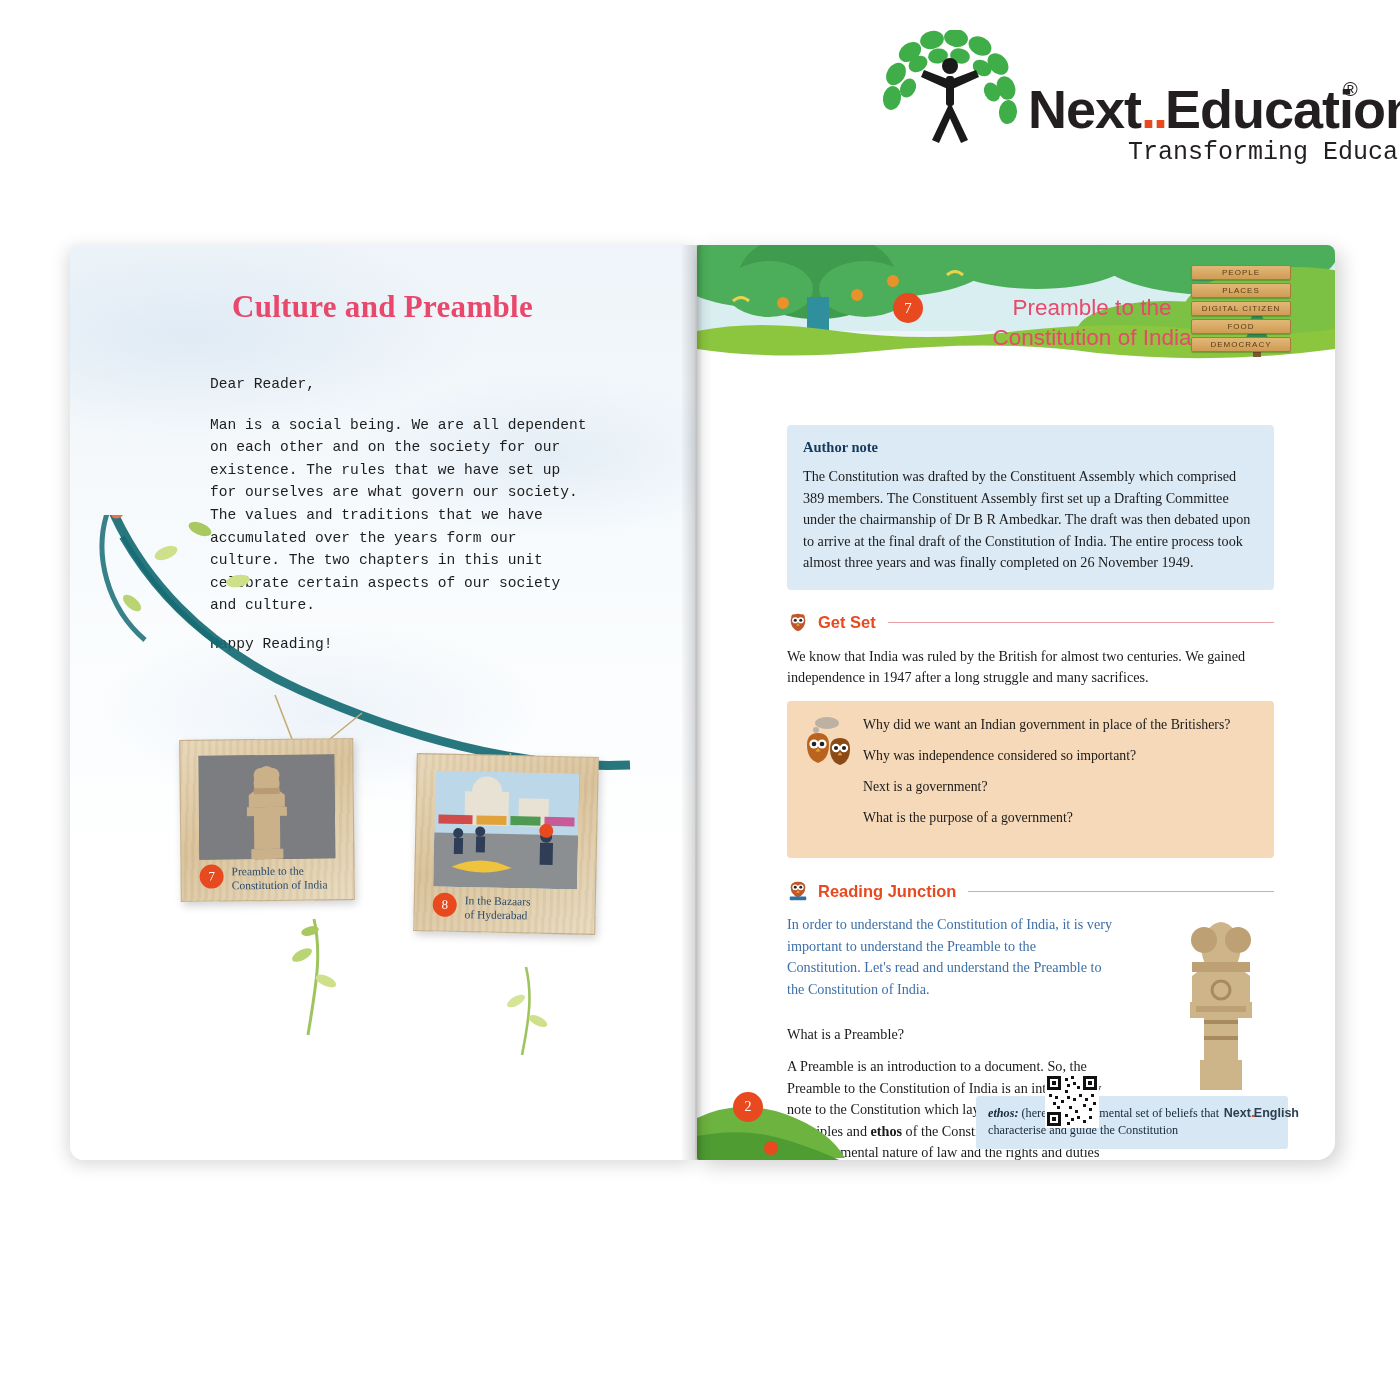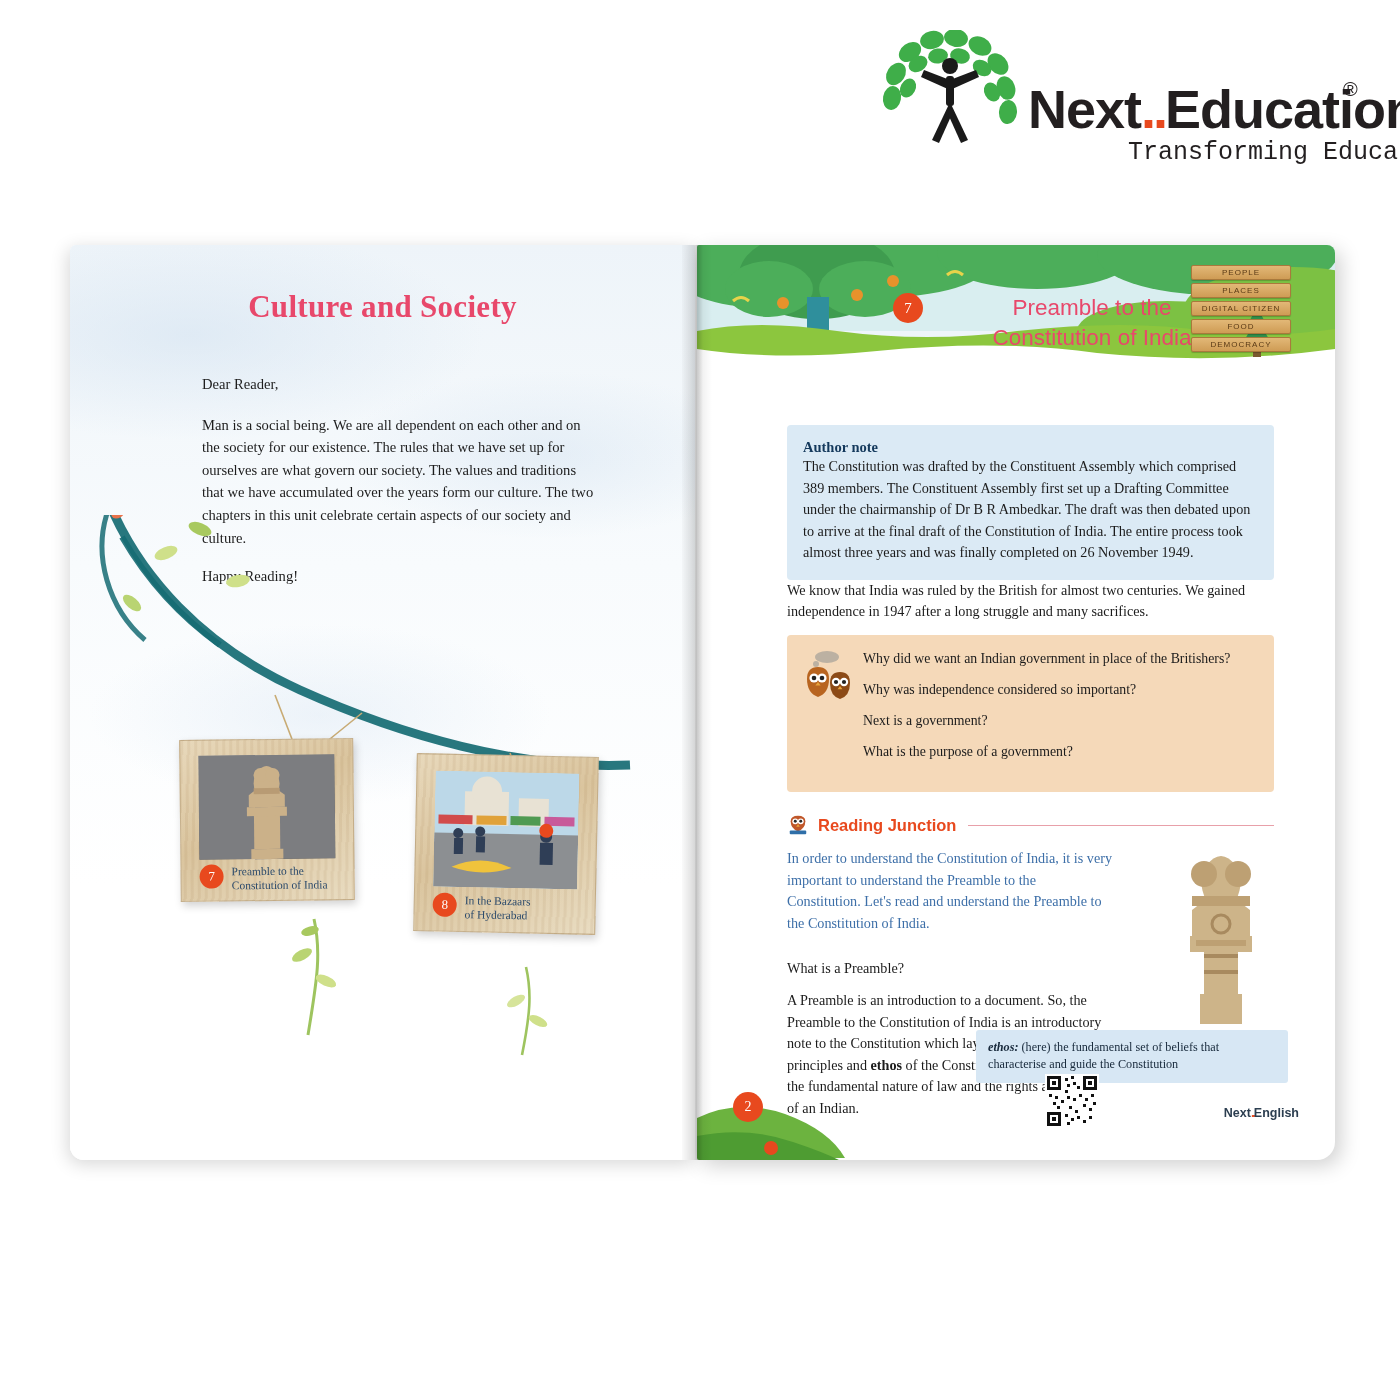--- a/index.html
+++ b/index.html
@@ -127,21 +127,21 @@
   }
   .lp-body {
     position: absolute;
     left: 132px;
     top: 128px;
     width: 392px;
     font-size: 14.6px;
     line-height: 1.55;
     color: #1d1d1d;
   }
-  .lp-body p { margin: 0 0 16px 0; }
+  .lp-body p { margin: 0 0 16px 8px; font-family: Liberation Mono, monospace; }
   .lp-salute { margin-bottom: 18px !important; }
 
   
   .branch {
     position: absolute;
     left: 0;
     top: 270px;
     width: 625px;
     height: 560px;
     pointer-events: none;
@@ -244,21 +244,21 @@
   .author-box {
     background: #dbeaf5;
     border-radius: 4px;
     padding: 14px 16px 16px 16px;
   }
   .author-title {
     font-family: "Liberation Serif", serif;
     font-weight: bold;
     font-size: 14.5px;
     color: #14395c;
-    margin-bottom: 0;
+    margin-bottom: 10px;
   }
   .author-text {
     font-size: 14.2px;
     line-height: 1.52;
     color: #1b1b1b;
   }
 
   .sec-head {
     display: flex;
     align-items: center;
@@ -410,21 +410,21 @@
   </div>
   <div class="logo-reg">®</div>
   <div class="logo-tag">Transforming Education</div>
 </div>
 
 <div class="book">
 
   <div class="page page-left">
     <div class="lp-sky"></div>
 
-    <div class="lp-title">Culture and Society</div>
+    <div class="lp-title">Culture and Preamble</div>
 
     <div class="lp-body">
       <p class="lp-salute">Dear Reader,</p>
       <p>Man is a social being. We are all dependent on each other and on the society for our existence. The rules that we have set up for ourselves are what govern our society. The values and traditions that we have accumulated over the years form our culture. The two chapters in this unit celebrate certain aspects of our society and culture.</p>
       <p>Happy Reading!</p>
     </div>
 
     <svg class="branch" viewBox="0 0 625 560">
       <path d="M40 -10 C70 60 130 130 230 175 C330 220 450 255 560 250" stroke="#166b73" stroke-width="9" fill="none" opacity="0.92"></path>
       <path d="M52 22 C80 70 115 105 150 130" stroke="#166b73" stroke-width="6" fill="none" opacity="0.9"></path>
@@ -579,20 +579,34 @@
       </div>
     </div>
 
     <div class="rp-content">
 
       <div class="author-box">
         <div class="author-title">Author note</div>
         <div class="author-text">The Constitution was drafted by the Constituent Assembly which comprised 389 members. The Constituent Assembly first set up a Drafting Committee under the chairmanship of Dr B R Ambedkar. The draft was then debated upon to arrive at the final draft of the Constitution of India. The entire process took almost three years and was finally completed on 26 November 1949.</div>
       </div>
 
+      <div class="sec-head">
+        <svg class="sec-icon" viewBox="0 0 24 24">
+          <path d="M4 9 q0 -7 8 -7 q8 0 8 7 q0 9 -8 12 q-8 -3 -8 -12 z" fill="#c0572a"></path>
+          <circle cx="9" cy="9" r="3.4" fill="#fff"></circle>
+            <circle cx="15" cy="9" r="3.4" fill="#fff"></circle>
+          <circle cx="9" cy="9" r="1.7" fill="#2b2b2b"></circle>
+            <circle cx="15" cy="9" r="1.7" fill="#2b2b2b"></circle>
+          <path d="M12 12 l-2 3 h4 z" fill="#e8a33c"></path>
+          <path d="M4 5 l3 -3 1 3 z" fill="#c0572a"></path>
+            <path d="M20 5 l-3 -3 -1 3 z" fill="#c0572a"></path>
+        </svg>
+        <span class="sec-label">Get Set</span>
+        <span class="sec-rule"></span>
+      </div>
 
       <p class="para">We know that India was ruled by the British for almost two centuries. We gained independence in 1947 after a long struggle and many sacrifices.</p>
 
       <div class="q-box">
         <div class="q-owls">
           <svg viewBox="0 0 58 56" width="58" height="56">
             <ellipse cx="26" cy="8" rx="12" ry="6" fill="#bcb1a2"></ellipse>
             <circle cx="15" cy="15" r="3" fill="#bcb1a2"></circle>
             <g>
               <path d="M6 30 q0 -12 11 -12 q11 0 11 12 q0 14 -11 18 q-11 -4 -11 -18 z" fill="#b8641f"></path>

